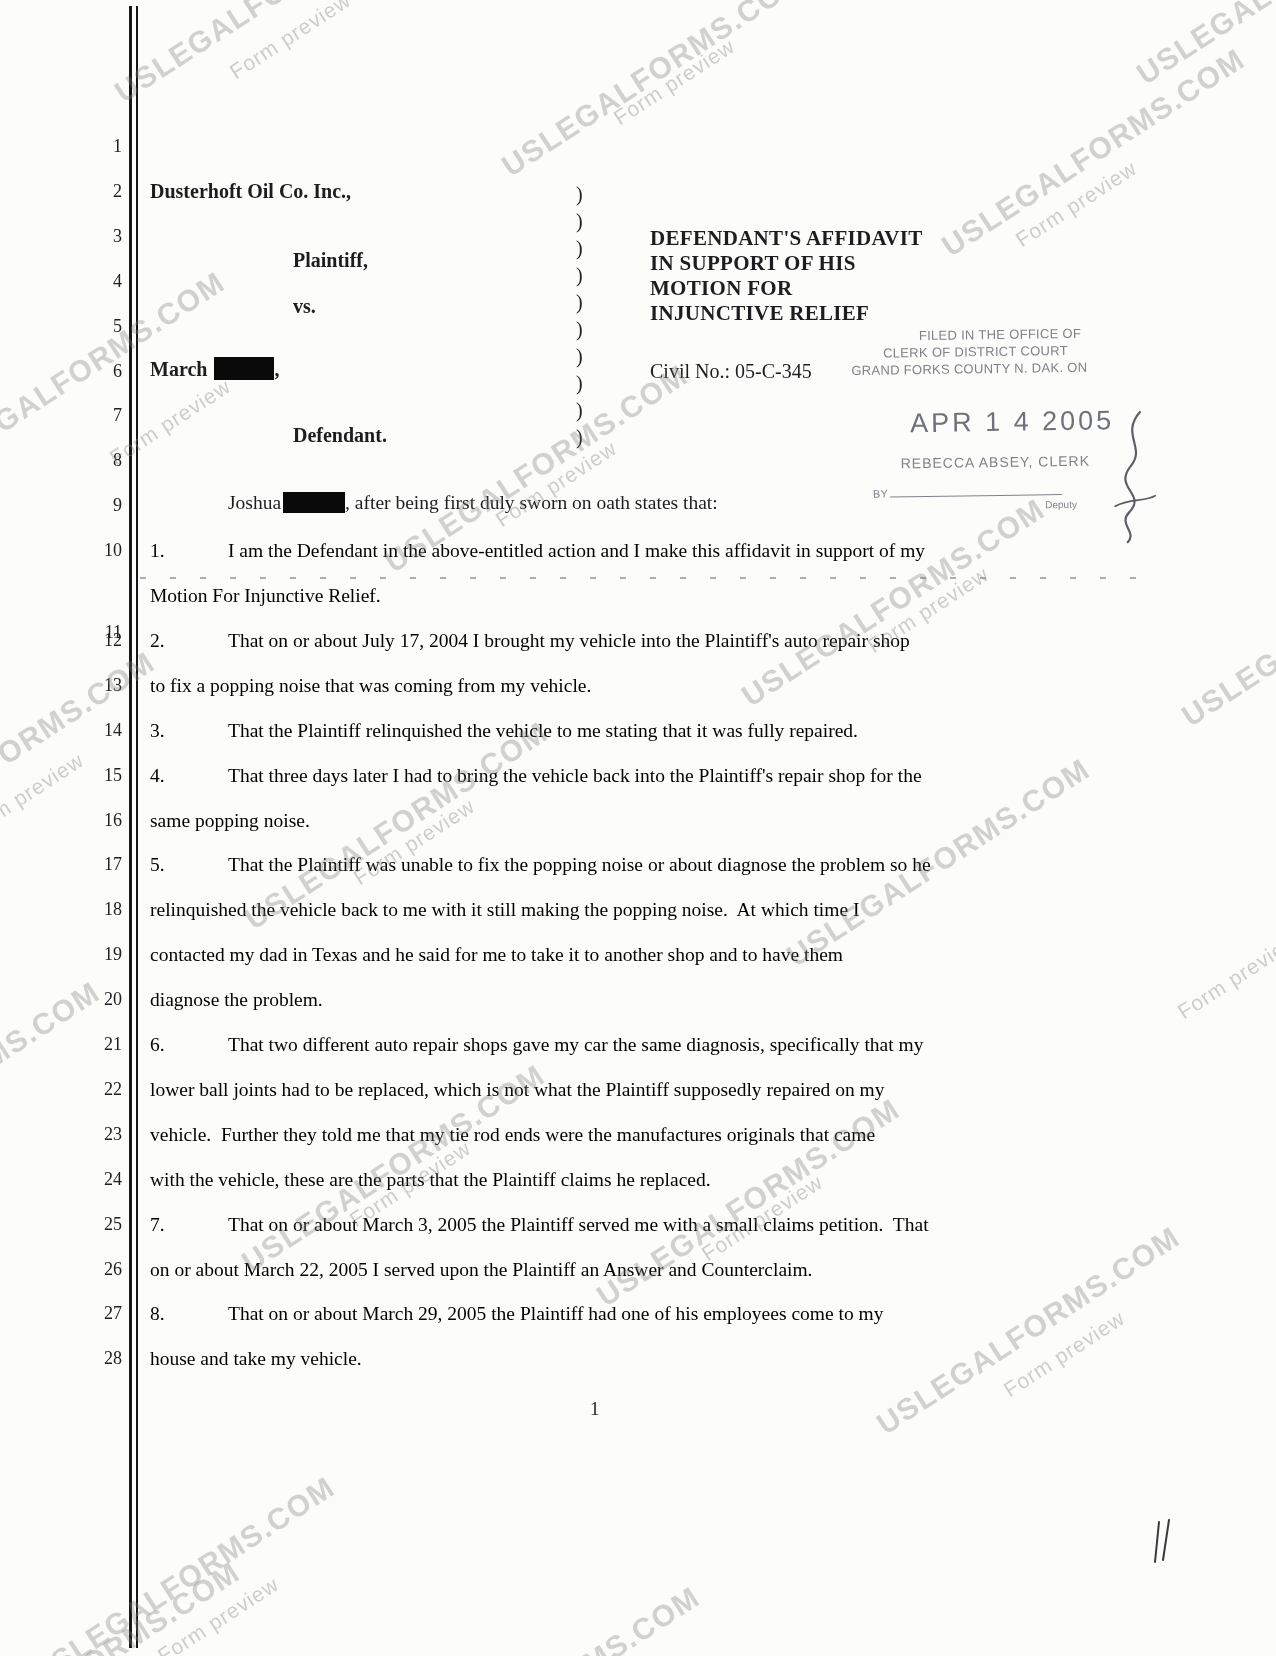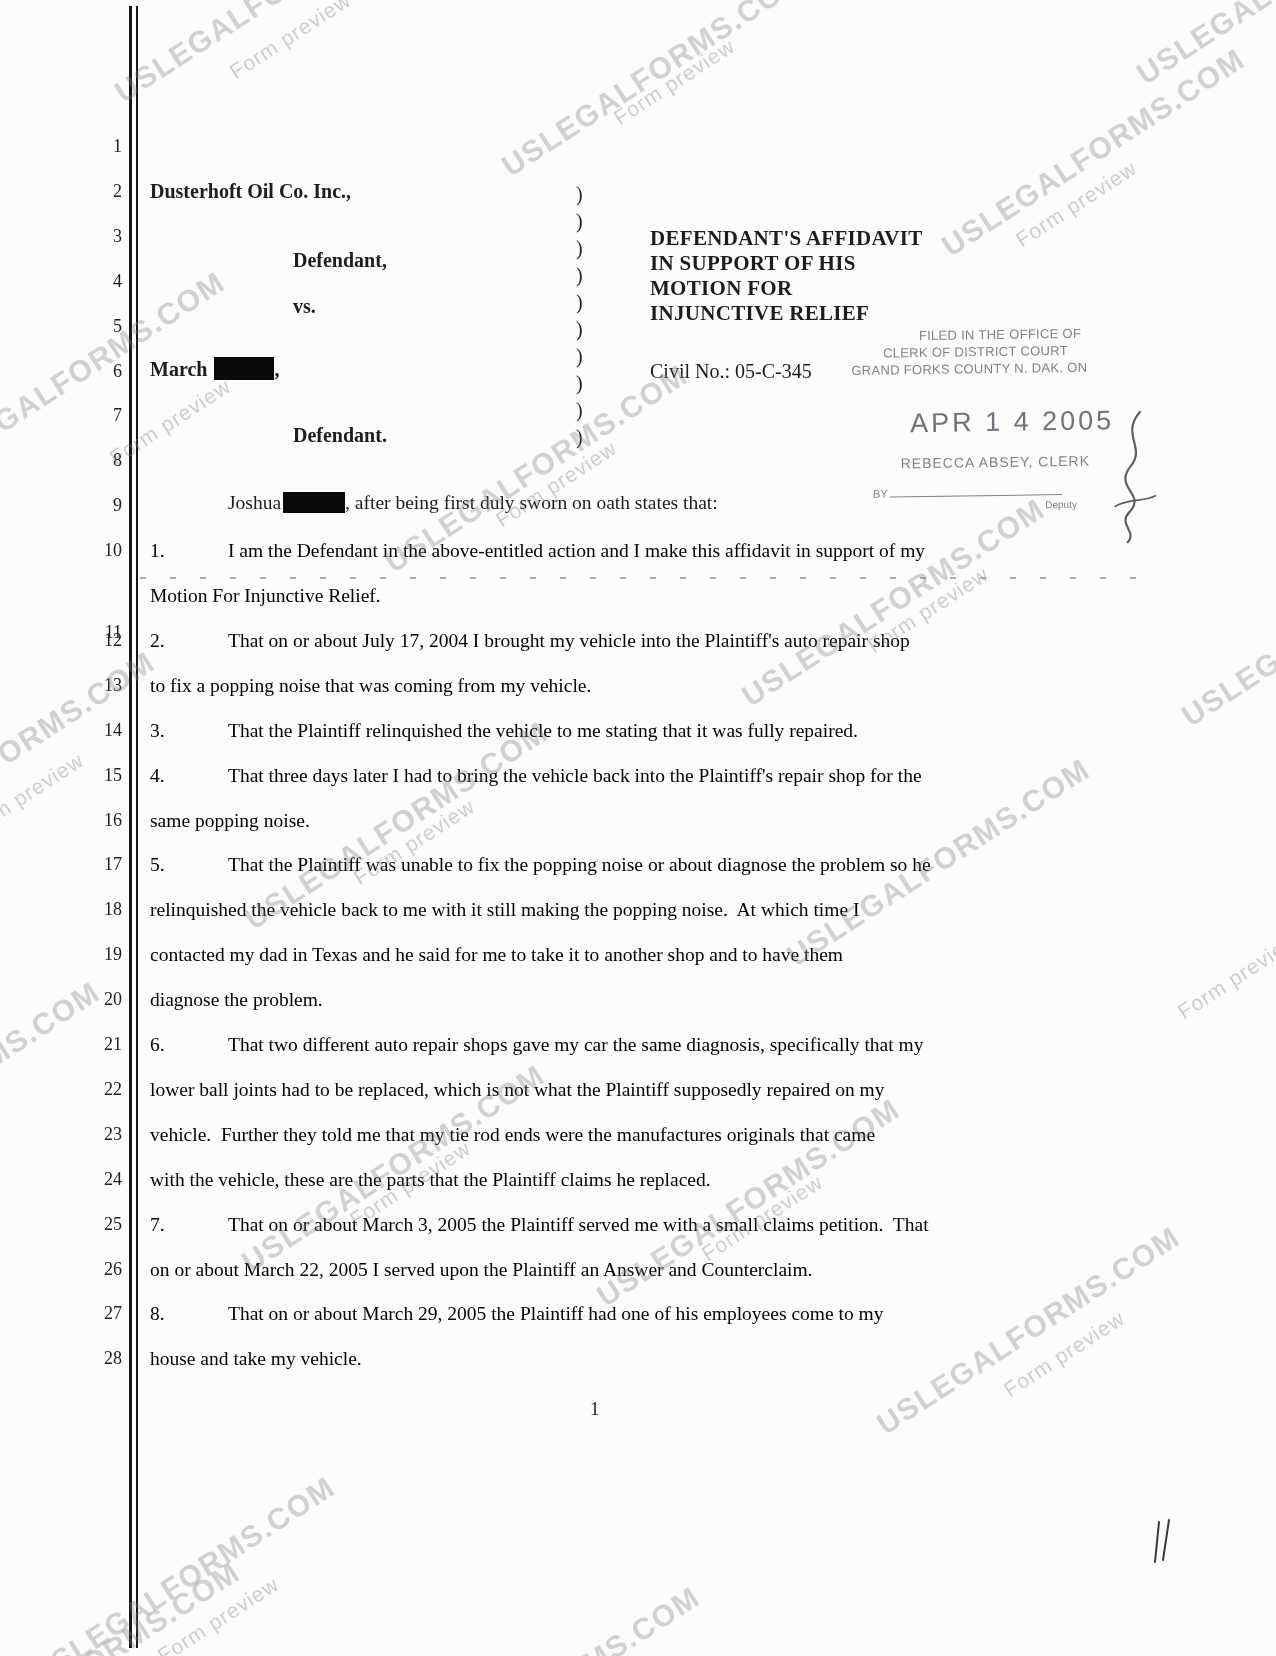--- a/index.html
+++ b/index.html
@@ -114,21 +114,21 @@
       <div class="line-no" style="top: 1123.8px;">23</div>
       <div class="line-no" style="top: 1168.7px;">24</div>
       <div class="line-no" style="top: 1213.6px;">25</div>
       <div class="line-no" style="top: 1258.5px;">26</div>
       <div class="line-no" style="top: 1303.4px;">27</div>
       <div class="line-no" style="top: 1348.3px;">28</div>
     </div>
 
 
   <div class="cap plaintiff-name">Dusterhoft Oil Co. Inc.,</div>
-  <div class="cap plaintiff-label">Defendant,</div>
+  <div class="cap plaintiff-label">Plaintiff,</div>
   <div class="cap versus">vs.</div>
 
   <div class="cap defendant-name"><span>March</span><span class="redact redact-1"></span><span>,</span></div>
 
   <div class="cap defendant-label">Defendant.</div>
 
   <div class="paren-column">)
 )
 )
 )

